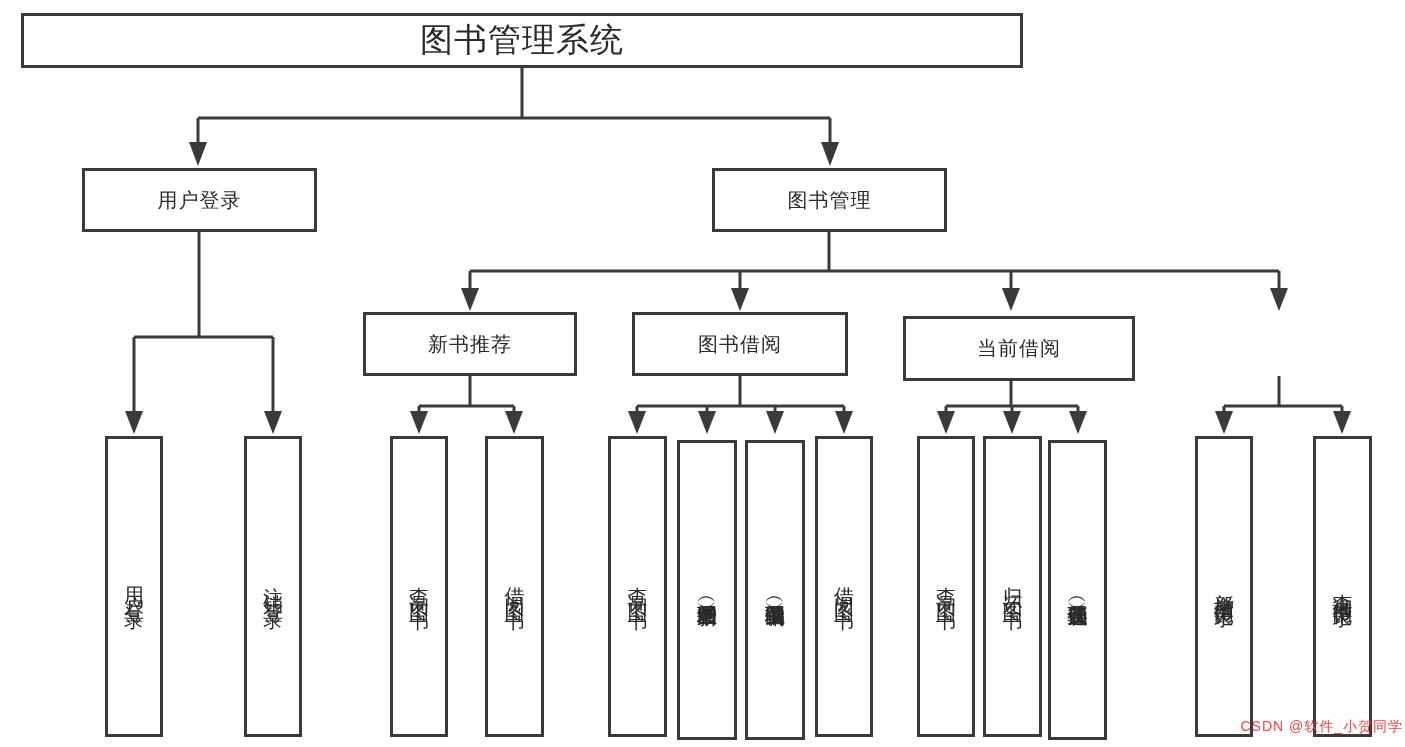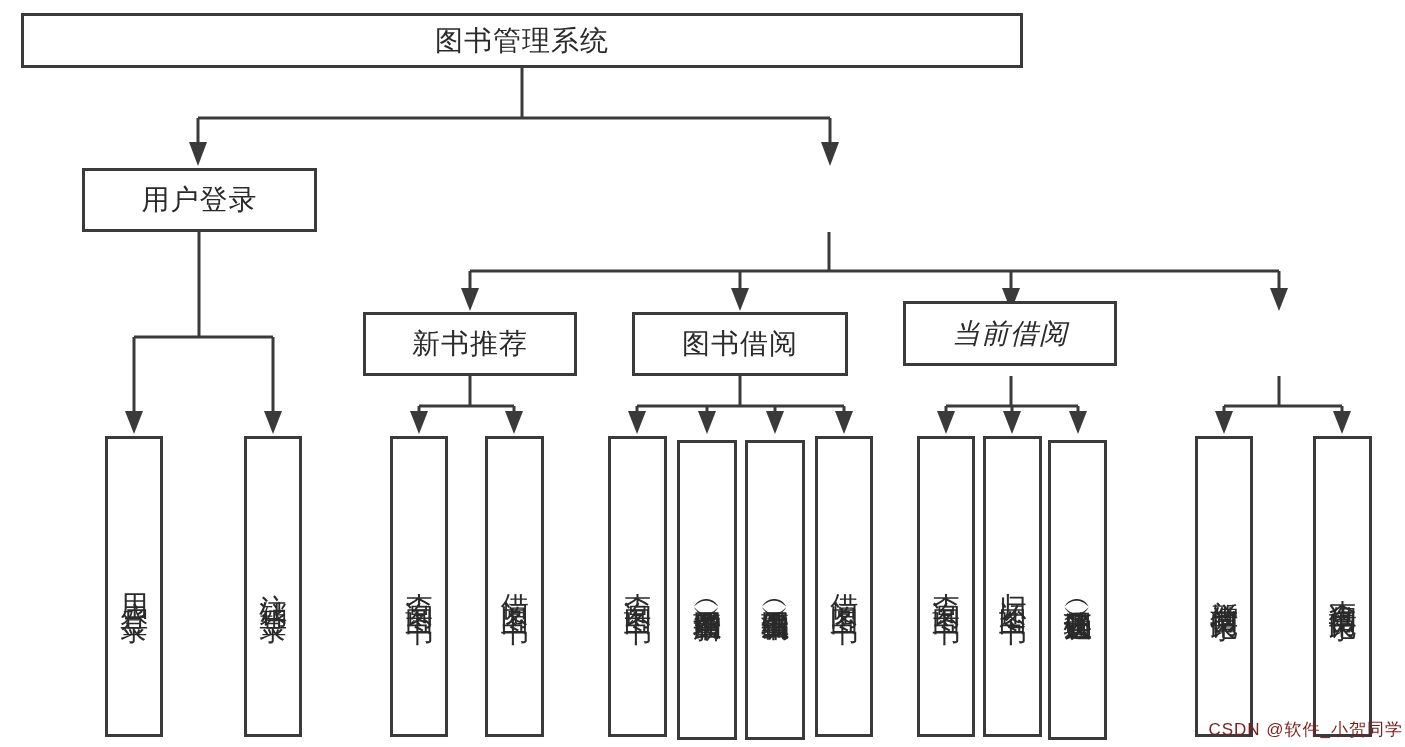--- a/index.html
+++ b/index.html
@@ -19,41 +19,41 @@
     width: 1405px; height: 747px;
     z-index: 1;
   }
   .node {
     position: absolute;
     border: 3px solid #3a3a3a;
     background: #ffffff;
     display: flex;
     align-items: center;
     justify-content: center;
-    font-size: 28px;
+    font-size: 20px;
     letter-spacing: 1px;
     z-index: 2;
     text-align: center;
   }
-  .node.root { font-size: 28px; }
+  .node.root { font-size: 33px; }
   .vlabel {
     writing-mode: vertical-rl;
     text-orientation: mixed;
     line-height: 1.05;
     letter-spacing: 8px;
     white-space: nowrap;
   }
   .vlabel.mid   { letter-spacing: 3px; }
   .vlabel.tight { letter-spacing: 0px; }
   .watermark {
     position: absolute;
     right: 2px;
     top: 718px;
-    font-size: 17px;
-    color: #7f1d1d;
+    font-size: 14px;
+    color: #ef4444;
     z-index: 3;
     white-space: nowrap;
     letter-spacing: 1px;
   }
 </style>
 </head>
 <body>
 
 <div class="stage">
 
@@ -126,28 +126,31 @@
     </g>
   </svg>
 
   <div class="node root" style="left:21px; top:13px; width:1002px; height:55px;">
     <span>图书管理系统</span>
   </div>
 
   <div class="node" style="left:82px; top:168px; width:235px; height:64px;">
     <span>用户登录</span>
   </div>
+  <div class="node" style="left:712px; top:168px; width:235px; height:64px;">
+    <span>图书管理</span>
+  </div>
 
   <div class="node" style="left:632px; top:312px; width:216px; height:64px;">
     <span>图书借阅</span>
   </div>
   <div class="node" style="left:363px; top:312px; width:214px; height:64px;">
     <span>新书推荐</span>
   </div>
-  <div class="node" style="left:903px; top:301px; width:214px; height:65px;font-style:italic;">
+  <div class="node" style="left:903px; top:316px; width:232px; height:65px;">
     <span>当前借阅</span>
   </div>
 
   <div class="node" style="left:105px; top:436px; width:58px; height:301px;">
     <span class="vlabel">用户登录</span>
   </div>
   <div class="node" style="left:244px; top:436px; width:58px; height:301px;">
     <span class="vlabel">注销登录</span>
   </div>
 

